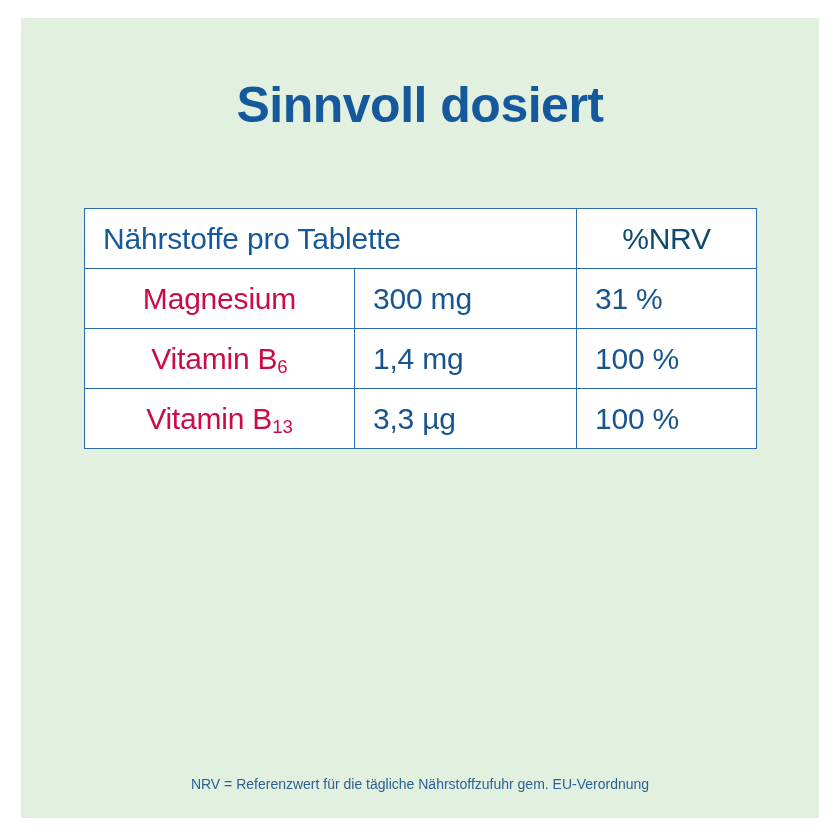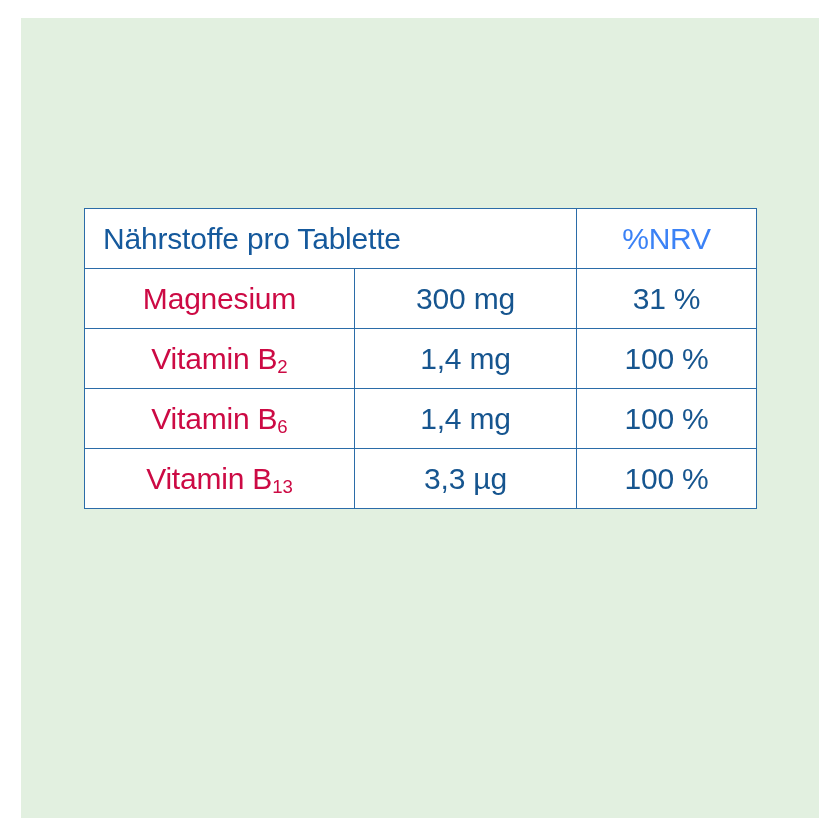--- a/index.html
+++ b/index.html
@@ -66,34 +66,34 @@
     font-weight: 700;
     color: #15599c;
     padding-left: 22px;
     letter-spacing: -0.2px;
   }
 
   th.header-nrv {
     text-align: center;
     font-size: 30px;
     font-weight: 700;
-    color: #3b82f6;
+    color: #0c4a6e;
     letter-spacing: -0.2px;
   }
 
   td.cell-nutrient {
     text-align: center;
     font-size: 30px;
     color: #cc0a44;
     padding-left: 22px;
     letter-spacing: -0.2px;
   }
 
   td.cell-amount, td.cell-nrv {
-    text-align: center;
+    text-align: left;
     font-size: 30px;
     color: #16558f;
     padding-right: 18px;
     letter-spacing: -0.2px;
     margin-top: 16px;
   }
 
   .sub {
     font-size: 0.62em;
     vertical-align: baseline;
@@ -111,51 +111,48 @@
     font-size: 14px;
     color: #2c6193;
     white-space: nowrap;
   }
 </style>
 </head>
 <body>
 
 <div id="panel">
 
+  <div id="page-title">Sinnvoll dosiert</div>
 
   <table id="nutrition-table">
     <colgroup>
       <col class="col-name">
       <col class="col-amount">
       <col class="col-nrv">
     </colgroup>
     <thead>
       <tr>
         <th class="header-nutrients" colspan="2">Nährstoffe pro Tablette</th>
         <th class="header-nrv">%NRV</th>
       </tr>
     </thead>
     <tbody id="table-body">
       <tr>
         <td class="cell-nutrient"><span>Magnesium</span><span class="sub"></span></td>
         <td class="cell-amount">300 mg</td>
         <td class="cell-nrv">31 %</td>
       </tr>
       <tr>
-        <td class="cell-nutrient"><span>Vitamin B</span><span class="sub">2</span></td>
-        <td class="cell-amount">1,4 mg</td>
-        <td class="cell-nrv">100 %</td>
-      </tr>
-      <tr>
         <td class="cell-nutrient"><span>Vitamin B</span><span class="sub">6</span></td>
         <td class="cell-amount">1,4 mg</td>
         <td class="cell-nrv">100 %</td>
       </tr>
       <tr>
         <td class="cell-nutrient"><span>Vitamin B</span><span class="sub">13</span></td>
         <td class="cell-amount">3,3 µg</td>
         <td class="cell-nrv">100 %</td>
       </tr>
     </tbody>
   </table>
 
+  <div id="table-footnote">NRV = Referenzwert für die tägliche Nährstoffzufuhr gem. EU-Verordnung</div>
 
 </div>
 
 </body></html>

